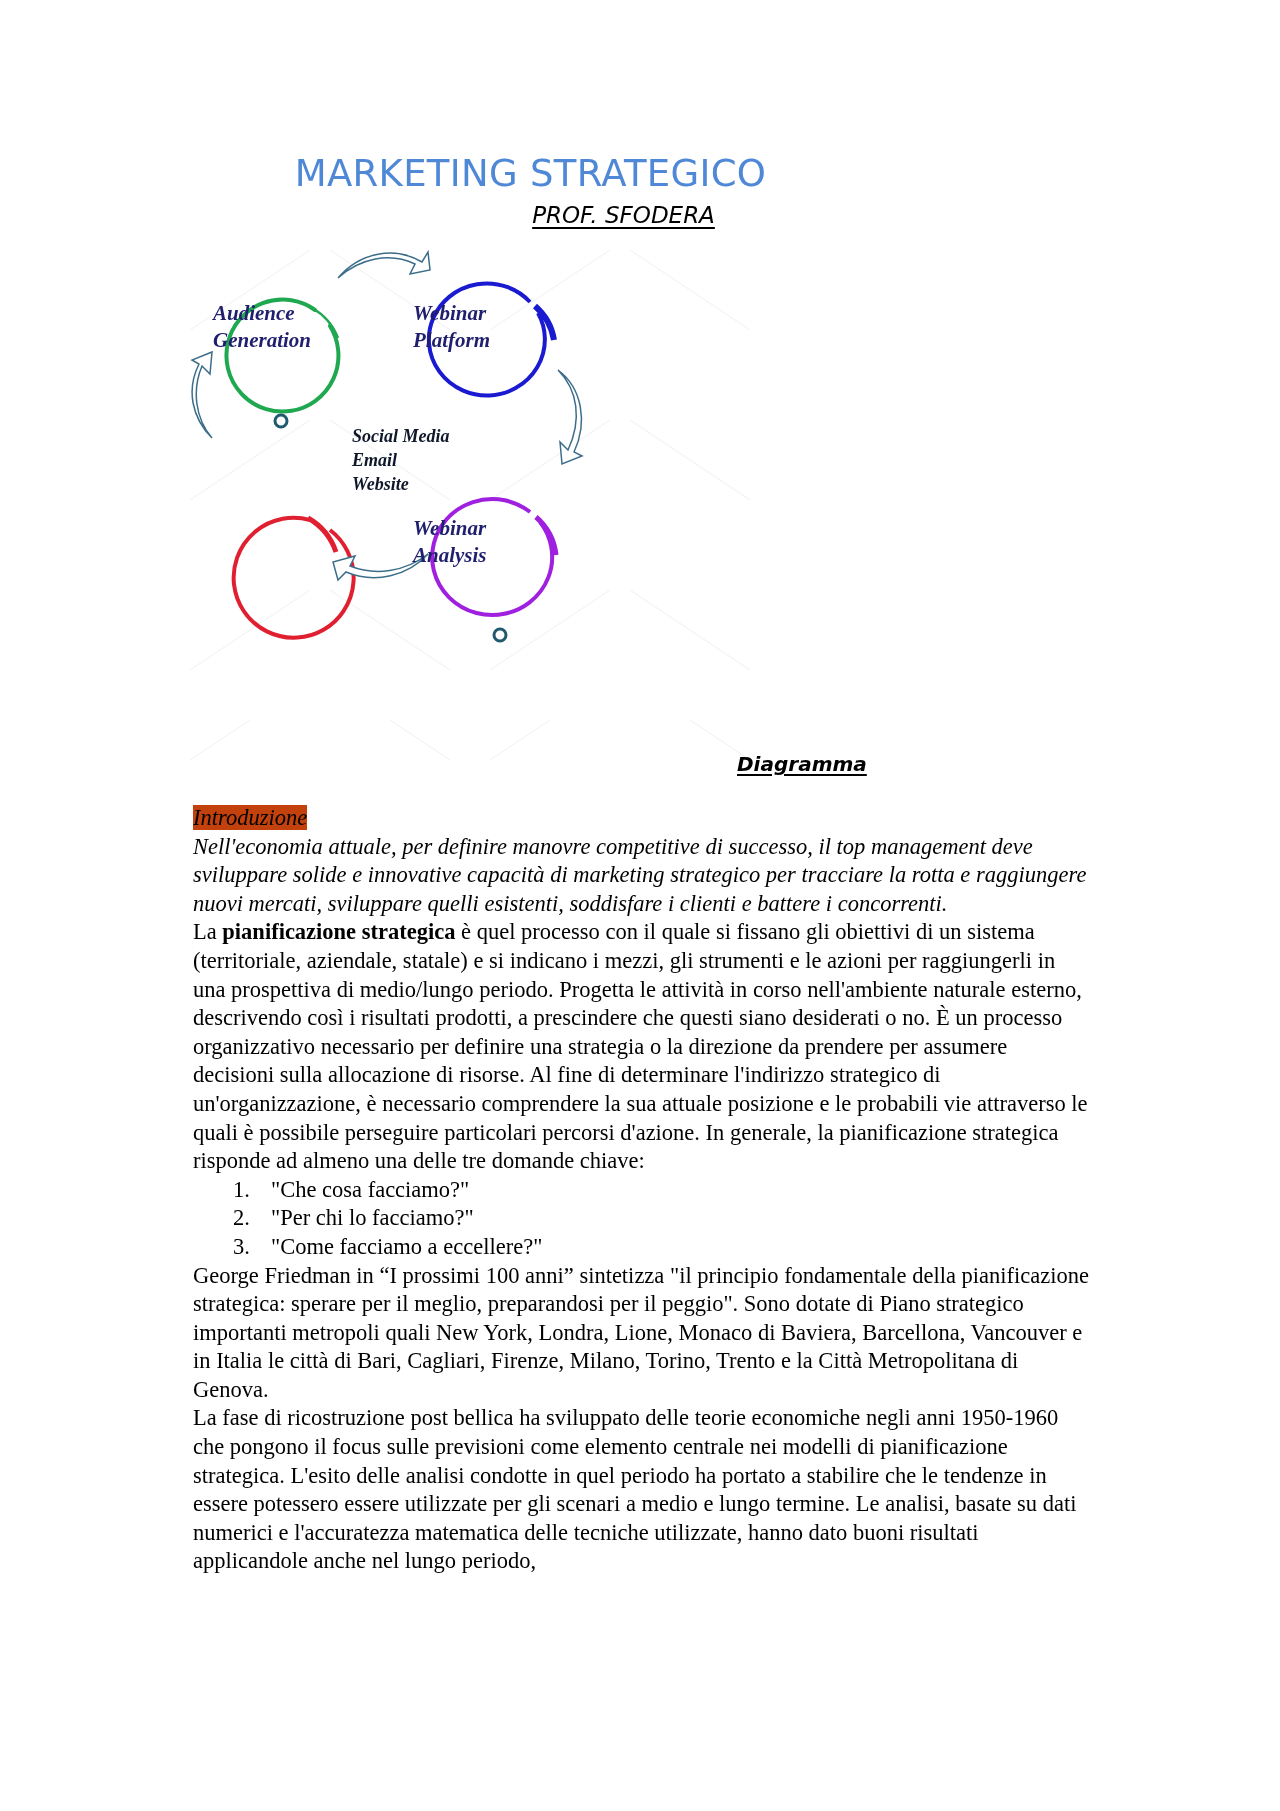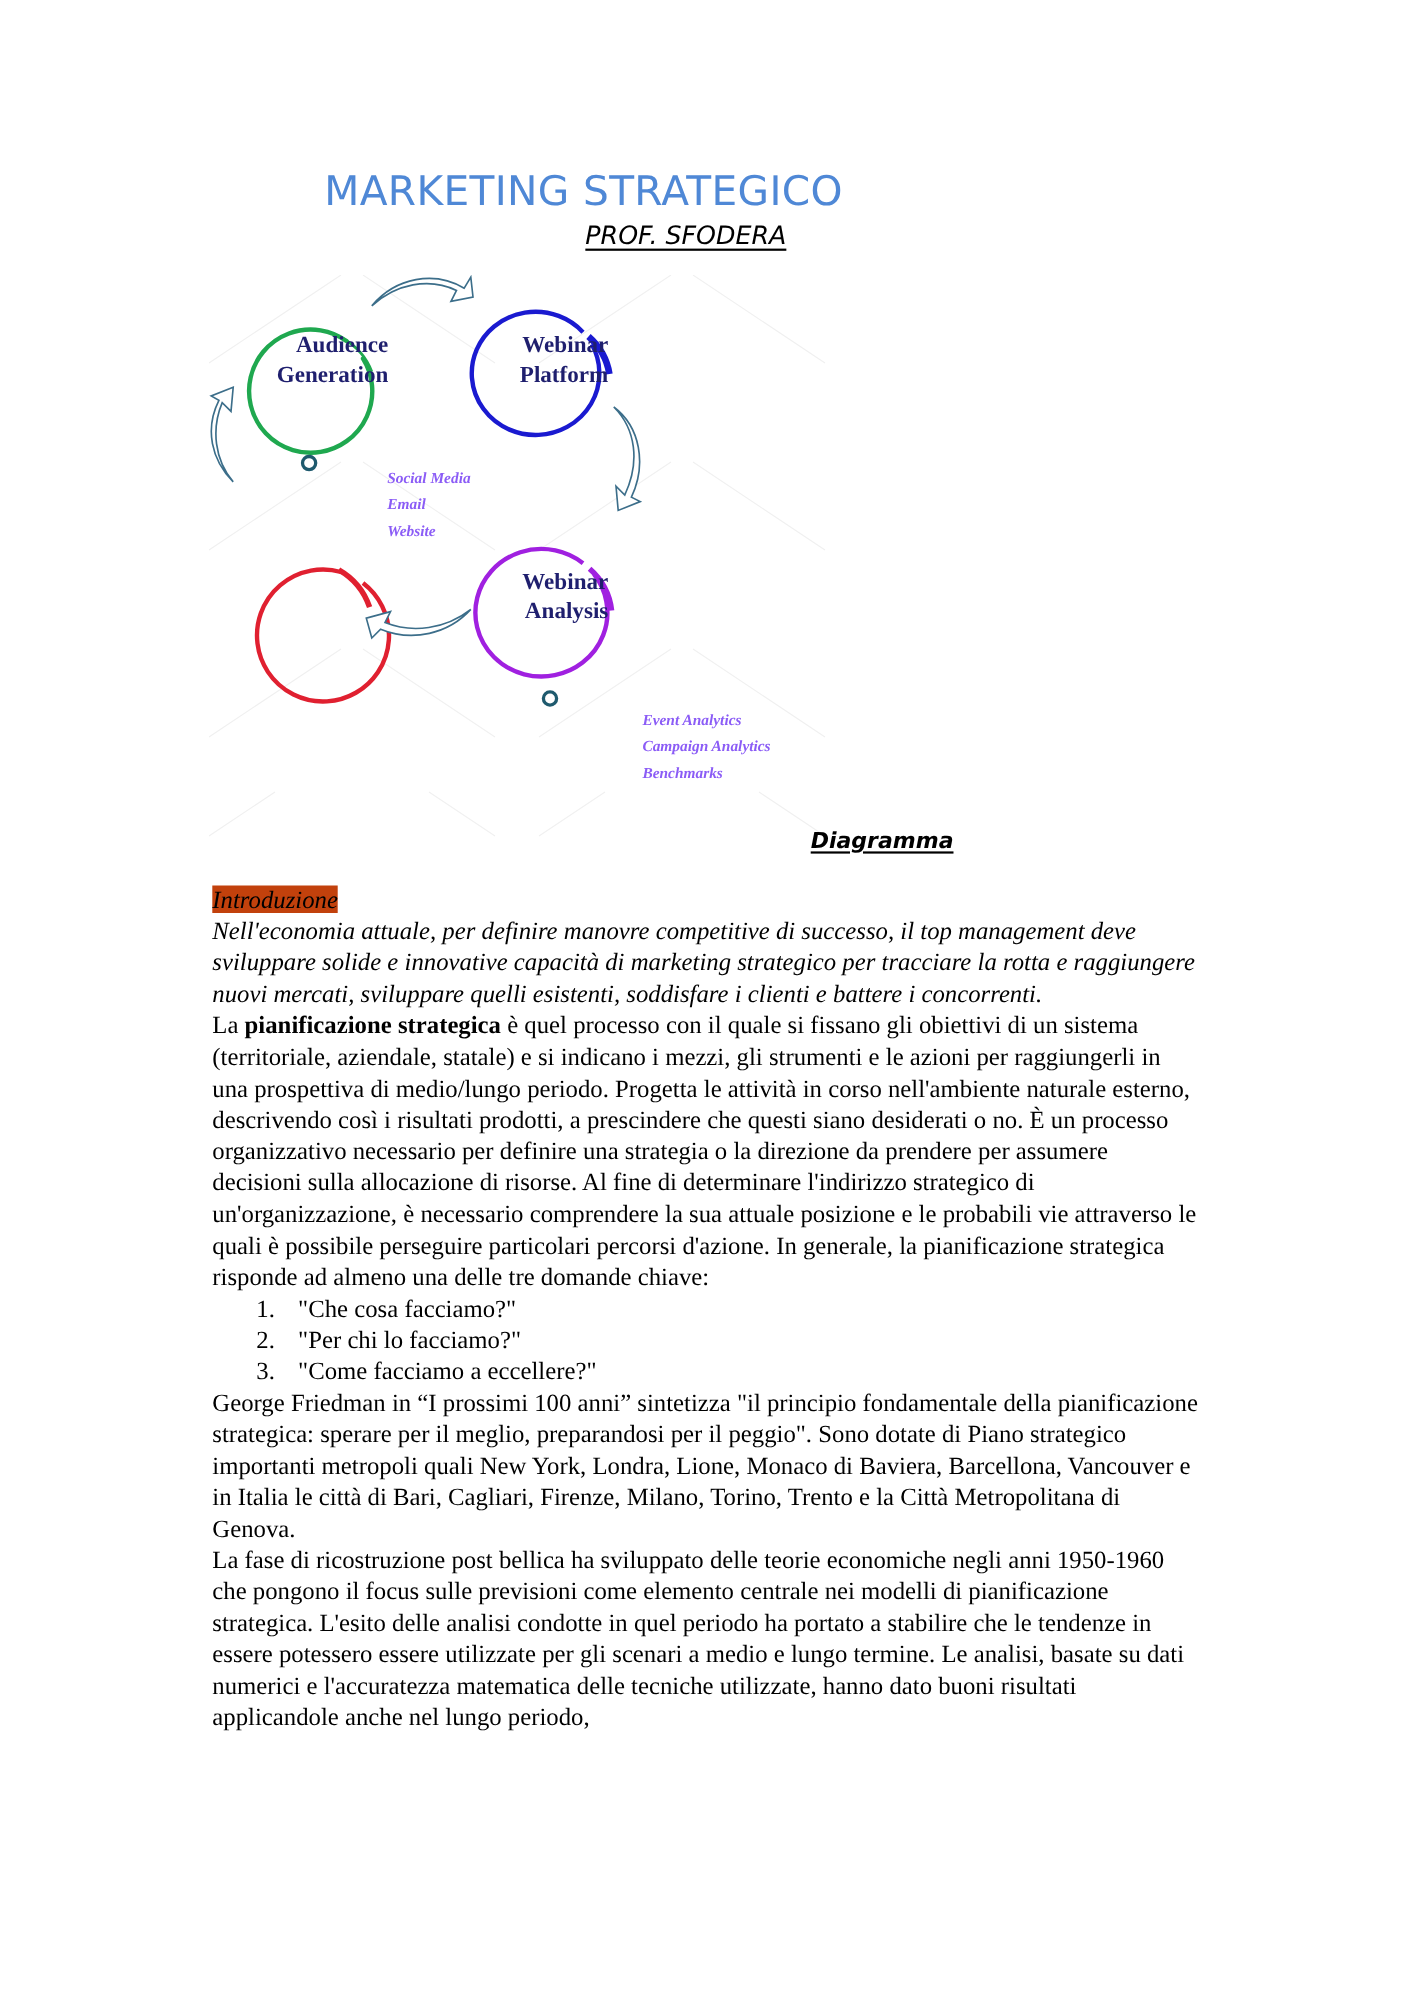--- a/index.html
+++ b/index.html
@@ -51,34 +51,35 @@
       position: absolute;
       left: 190px;
       top: 250px;
       width: 580px;
       height: 520px;
     }
     .diagram svg { position: absolute; left: 0; top: 0; }
     .node-label {
       position: absolute;
       font-family: "Liberation Serif", serif;
+      font-style: italic;
       font-weight: bold;
       color: #1f1f6e;
-      text-align: right;
+      text-align: left;
       font-size: 21px;
       line-height: 27px;
       width: 140px;
     }
     .sub-list {
       position: absolute;
       font-family: "Liberation Serif", serif;
       font-style: italic;
       font-weight: bold;
-      color: #8b5cf6;
-      font-size: 14px;
+      color: #0f172a;
+      font-size: 18px;
       line-height: 24px;
     }
     .sub-list div { white-space: nowrap; }
     .caption {
       position: absolute;
       left: 737px;
       top: 752px;
       font-family: "DejaVu Sans", sans-serif;
       font-style: italic;
       font-weight: bold;
@@ -179,25 +180,20 @@
     </div>
     <div class="node-label" style="left:223px; top:265px;">
       <div>Webinar</div>
       <div>Analysis</div>
     </div>
 
     <div class="sub-list" style="left:162px; top:174px;">
       <div>Social Media</div>
       <div>Email</div>
       <div>Website</div>
-    </div>
-    <div class="sub-list" style="left:394px; top:394px;">
-      <div>Event Analytics</div>
-      <div>Campaign Analytics</div>
-      <div>Benchmarks</div>
     </div>
   </div>
 
   <div class="caption">Diagramma</div>
 
   <div class="body-text">
     <div><span class="hl">Introduzione</span></div>
     <p class="intro-p">Nell'economia attuale, per definire manovre competitive di successo, il top management deve sviluppare solide e innovative capacità di marketing strategico per tracciare la rotta e raggiungere nuovi mercati, sviluppare quelli esistenti, soddisfare i clienti e battere i concorrenti.</p>
     <p class="p"><span>La </span><b>pianificazione strategica</b><span> è quel processo con il quale si fissano gli obiettivi di un sistema (territoriale, aziendale, statale) e si indicano i mezzi, gli strumenti e le azioni per raggiungerli in una prospettiva di medio/lungo periodo. Progetta le attività in corso nell'ambiente naturale esterno, descrivendo così i risultati prodotti, a prescindere che questi siano desiderati o no. È un processo organizzativo necessario per definire una strategia o la direzione da prendere per assumere decisioni sulla allocazione di risorse. Al fine di determinare l'indirizzo strategico di un'organizzazione, è necessario comprendere la sua attuale posizione e le probabili vie attraverso le quali è possibile perseguire particolari percorsi d'azione. In generale, la pianificazione strategica risponde ad almeno una delle tre domande chiave:</span></p>
     <ol class="list">

